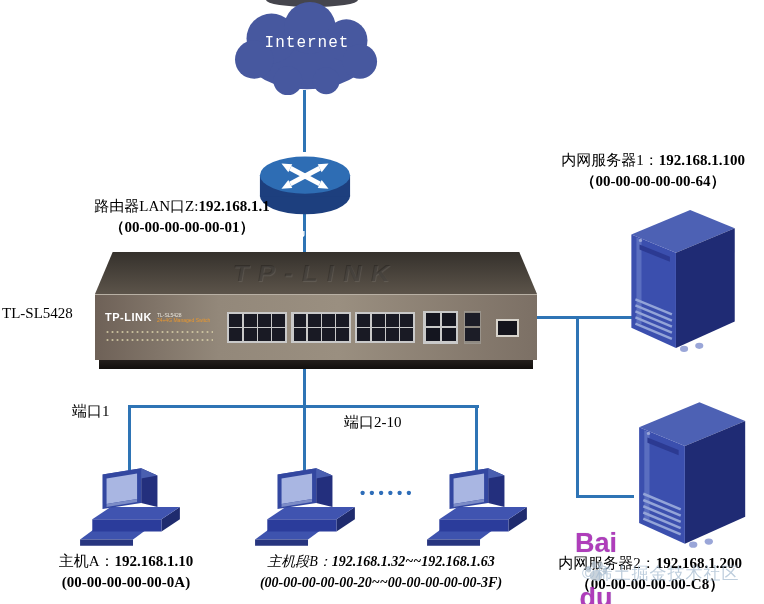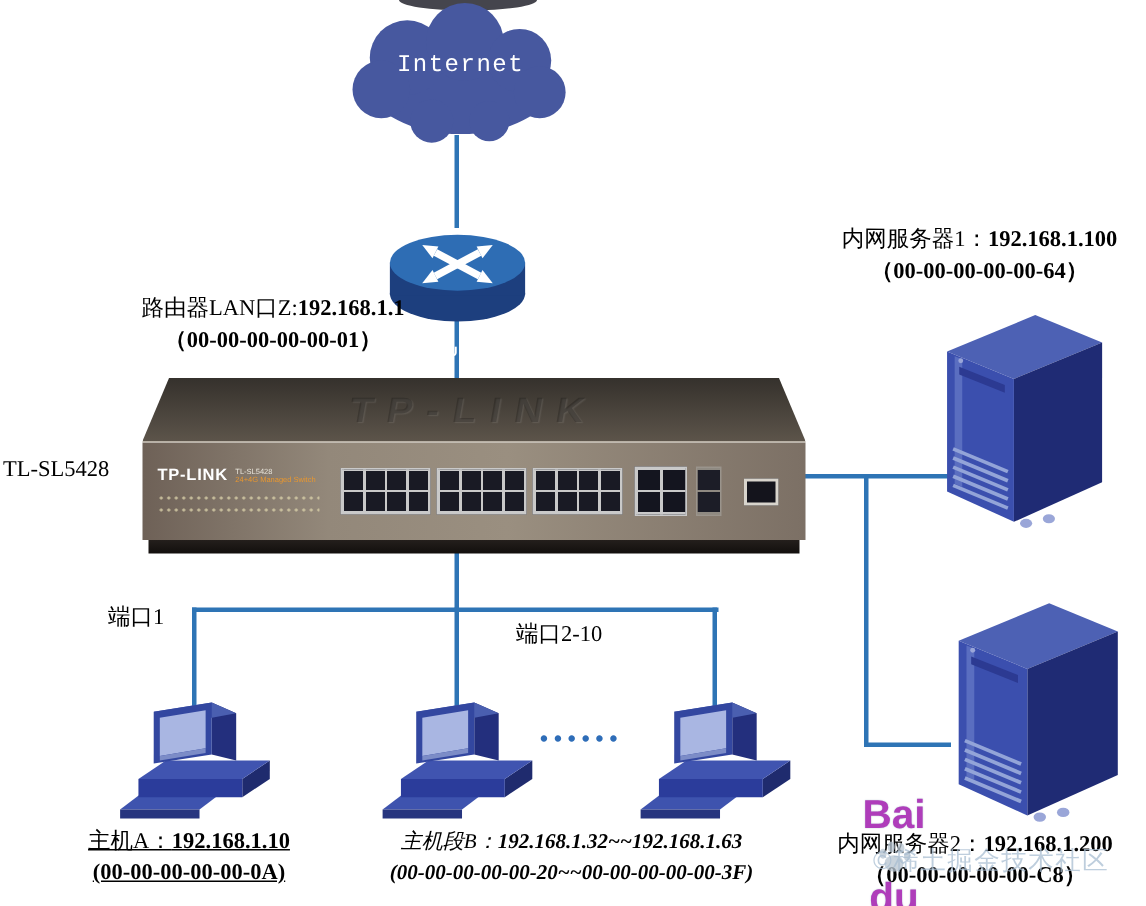--- a/index.html
+++ b/index.html
@@ -201,21 +201,21 @@
     </svg>
   <svg class="dev" style="left:620px;top:396px;width:136px;height:156px;">
       <use href="#sym-server"></use>
     </svg>
 
   <div class="lab" style="left:542px;top:150px;width:222px;">
     <span>内网服务器1：</span><span class="v">192.168.1.100</span>
     <span class="mac">（00-00-00-00-00-64）</span>
   </div>
 
-  <div class="lab" style="left:22px;top:551px;width:208px;text-decoration:underline;">
+  <div class="lab" style="left:22px;top:551px;width:208px;">
     <span>主机A：</span><span class="v">192.168.1.10</span>
     <span class="mac">(00-00-00-00-00-0A)</span>
   </div>
   <div class="lab" style="left:230px;top:551px;width:302px;font-size:14px;font-style:italic;">
     <span>主机段B：</span><span class="v">192.168.1.32~~192.168.1.63</span>
     <span class="mac">(00-00-00-00-00-20~~00-00-00-00-00-3F)</span>
   </div>
   <div class="lab" style="left:536px;top:553px;width:228px;">
     <span>内网服务器2：</span><span class="v">192.168.1.200</span>
     <span class="mac">（00-00-00-00-00-C8）</span>

